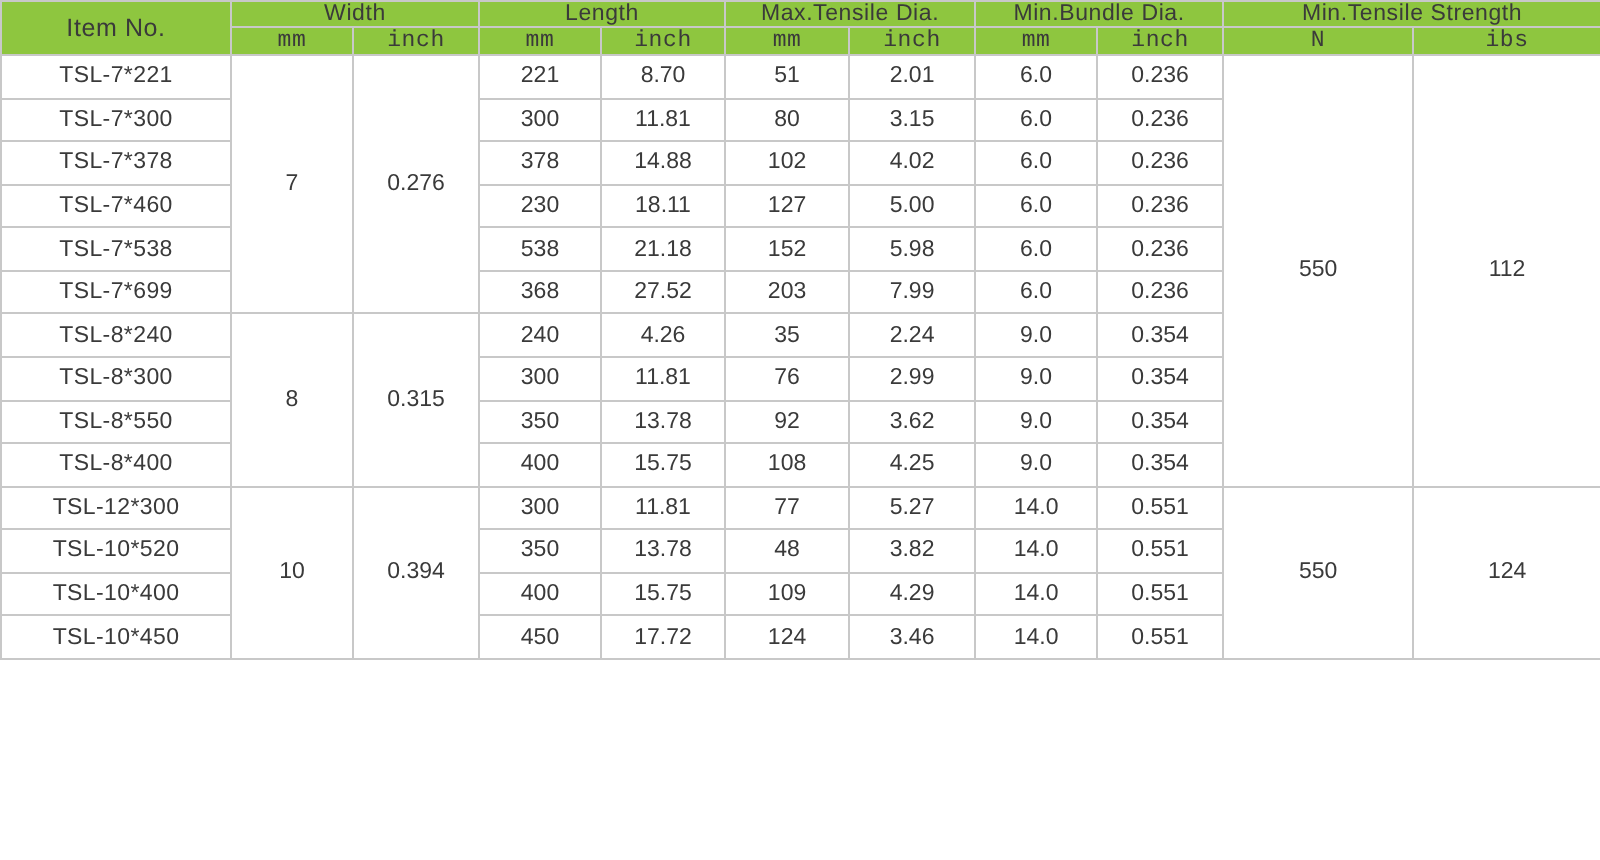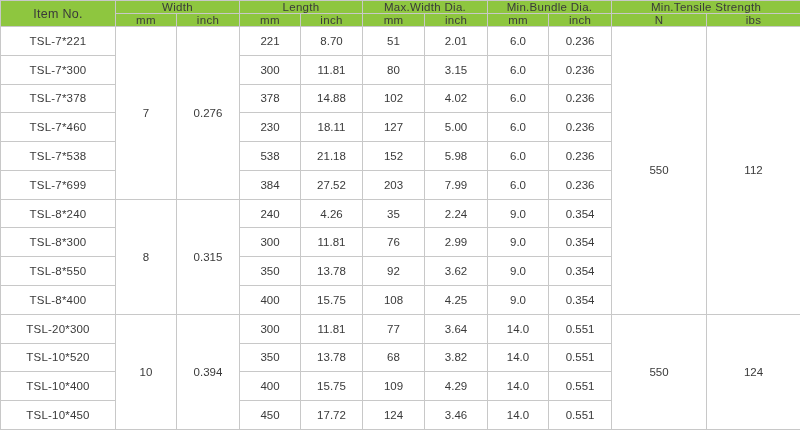--- a/index.html
+++ b/index.html
@@ -9,41 +9,42 @@
   }
   body {
     width: 800px;
     height: 430px;
     font-family: "Liberation Sans", sans-serif;
     color: #333333;
   }
   table.spec {
     border-collapse: collapse;
     width: 800px;
-    height: 430px;
+    height: 330px;
     table-layout: fixed;
   }
   table.spec td, table.spec th {
     border: 1px solid #c8c8c8;
     text-align: center;
     vertical-align: middle;
     font-weight: normal;
     font-size: 11.5px;
     color: #3a3a3a;
     padding: 0;
   }
   thead th {
     background: #8ec63f;
     color: #ffffff;
     border: 1px solid #9fd155;
     font-size: 12.5px;
     letter-spacing: 0.3px;
   }
   thead th.sub {
     font-size: 11.5px;
+    font-family: Liberation Mono, monospace;
   }
   thead th.itemno {
     font-size: 12.5px;
   }
   td.itemcell {
     text-align: left;
     padding-left: 18px;
     font-size: 11.5px;
     letter-spacing: 0.2px;
     margin-left: 30px;
@@ -75,21 +76,21 @@
     <col class="col-nmm">
       <col class="col-ninch">
     <col class="col-n">
       <col class="col-ibs">
   </colgroup>
   <thead>
     <tr>
       <th class="itemno" rowspan="2">Item No.</th>
       <th colspan="2">Width</th>
       <th colspan="2">Length</th>
-      <th colspan="2">Max.Width Dia.</th>
+      <th colspan="2">Max.Tensile Dia.</th>
       <th colspan="2">Min.Bundle Dia.</th>
       <th colspan="2">Min.Tensile Strength</th>
     </tr>
     <tr>
       <th class="sub">mm</th>
       <th class="sub">inch</th>
       <th class="sub">mm</th>
       <th class="sub">inch</th>
       <th class="sub">mm</th>
       <th class="sub">inch</th>
@@ -144,21 +145,21 @@
         <td class="itemcell">TSL-7*538</td>
         <td>538</td>
         <td>21.18</td>
         <td>152</td>
         <td>5.98</td>
         <td>6.0</td>
         <td>0.236</td>
       </tr>
       <tr>
         <td class="itemcell">TSL-7*699</td>
-        <td>384</td>
+        <td>368</td>
         <td>27.52</td>
         <td>203</td>
         <td>7.99</td>
         <td>6.0</td>
         <td>0.236</td>
       </tr>
       <tr>
         <td class="itemcell">TSL-8*240</td>
         <td rowspan="4">8</td>
         <td rowspan="4">0.315</td>
@@ -190,37 +191,37 @@
       <tr>
         <td class="itemcell">TSL-8*400</td>
         <td>400</td>
         <td>15.75</td>
         <td>108</td>
         <td>4.25</td>
         <td>9.0</td>
         <td>0.354</td>
       </tr>
       <tr>
-        <td class="itemcell">TSL-20*300</td>
+        <td class="itemcell">TSL-12*300</td>
         <td rowspan="4">10</td>
         <td rowspan="4">0.394</td>
         <td>300</td>
         <td>11.81</td>
         <td>77</td>
-        <td>3.64</td>
+        <td>5.27</td>
         <td>14.0</td>
         <td>0.551</td>
         <td rowspan="4">550</td>
         <td rowspan="4">124</td>
       </tr>
       <tr>
         <td class="itemcell">TSL-10*520</td>
         <td>350</td>
         <td>13.78</td>
-        <td>68</td>
+        <td>48</td>
         <td>3.82</td>
         <td>14.0</td>
         <td>0.551</td>
       </tr>
       <tr>
         <td class="itemcell">TSL-10*400</td>
         <td>400</td>
         <td>15.75</td>
         <td>109</td>
         <td>4.29</td>

